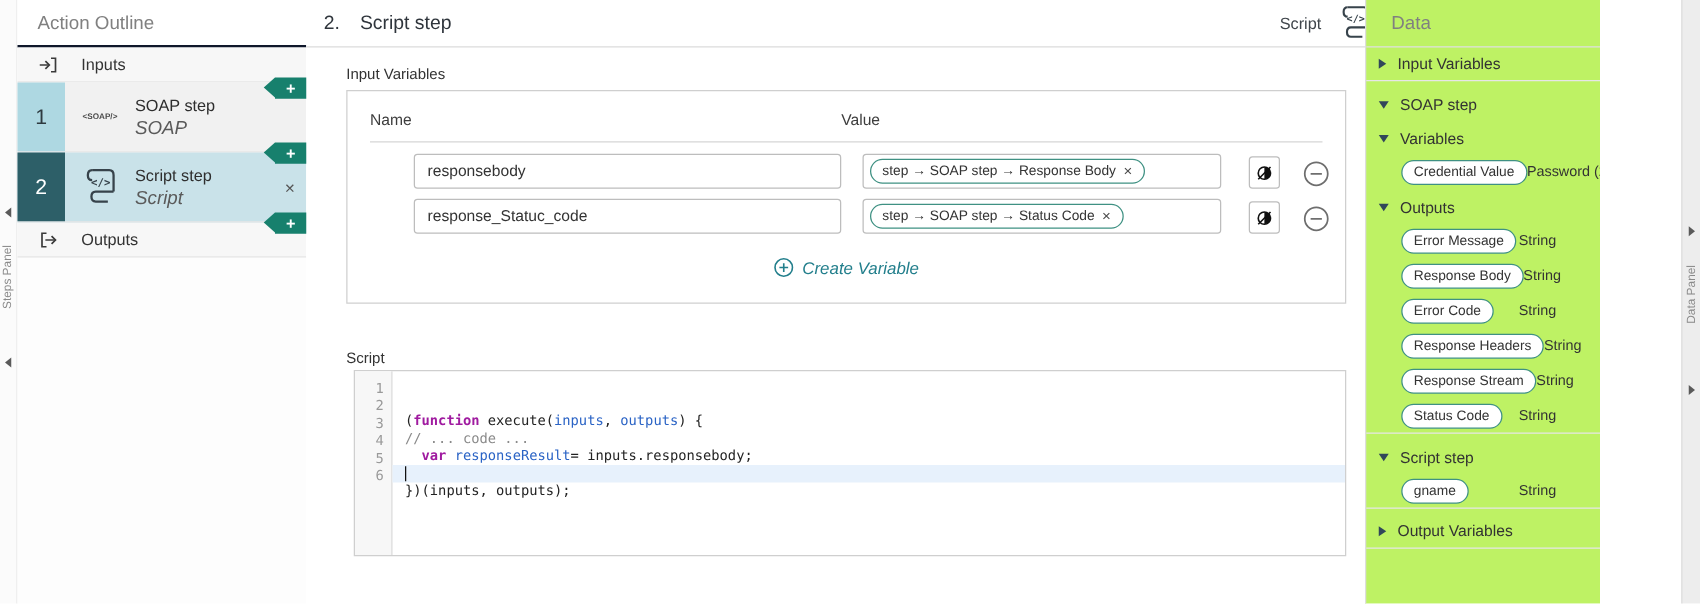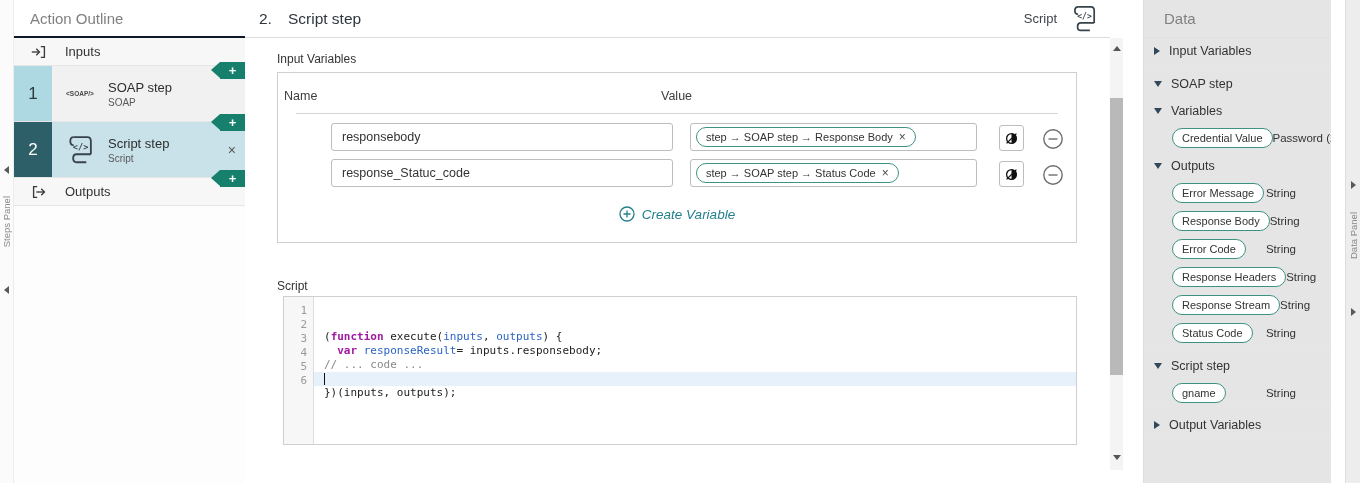--- a/index.html
+++ b/index.html
@@ -30,42 +30,42 @@
   .io-label { font-size:13px; color:#333; }
   .lp-step { height:56px; background:#f1f1f1; position:relative; }
   .lp-step.selected { background:#c9e2e9; }
   .num-cell { width:38px; height:100%; display:flex; align-items:center; justify-content:center;
               font-size:17px; }
   .num-1 { background:#aed8e2; color:#2e3a40; }
   .num-2 { background:#2d5f68; color:#ffffff; }
   .step-icon-col { width:56px; display:flex; align-items:center; justify-content:center; }
   .soap-glyph { font-size:6.5px; color:#4a4a4a; font-weight:bold; letter-spacing:0; }
   .step-text .t1 { font-size:13px; color:#2e2e2e; }
-  .step-text .t2 { font-size:10px; color:#5a5a5a; margin-top:2px; }
+  .step-text .t2 { font-size:15px; color:#5a5a5a; margin-top:2px;font-style:italic; }
   .step-close { position:absolute; right:9px; top:50%; transform:translateY(-50%);
                 font-size:14px; color:#555; cursor:pointer; }
   .add-flag { position:absolute; right:0; height:17px; display:flex; z-index:5; cursor:pointer; }
   .flag-tip { width:0; height:0; border-top:8.5px solid transparent; border-bottom:8.5px solid transparent;
               border-right:9px solid #17806d; }
   .flag-body { width:25px; background:#17806d; color:#fff; font-size:13px; font-weight:bold;
                display:flex; align-items:center; justify-content:center; }
 
   
   .main { position:absolute; left:245px; top:0; width:865px; height:483px; background:#fff; }
   .main-header { height:38px; border-bottom:1px solid #dcdcdc; display:flex; align-items:center;
                  padding:0 10px 0 14px; }
   .step-num { font-size:15.5px; color:#2f353c; margin-right:16px; }
   .main-title { font-size:15.5px; color:#2f353c; }
   .header-right { margin-left:auto; display:flex; align-items:center; gap:11px; }
   .type-label { font-size:13px; color:#3f454b; }
 
   .section-label { position:absolute; font-size:12px; color:#333; }
   .iv-box { position:absolute; left:32px; top:72px; width:800px; height:171px;
             border:1px solid #cfcfcf; background:#fff; }
-  .iv-cols { position:absolute; top:16px; left:6px; right:18px; display:flex; }
+  .iv-cols { position:absolute; top:16px; left:18px; right:18px; display:flex; }
   .col-name { width:377px; font-size:12.5px; color:#3d3d3d; }
   .col-value { font-size:12.5px; color:#3d3d3d; }
   .iv-hr { position:absolute; top:40px; left:18px; right:18px; border-top:1px solid #d6d6d6; }
   .iv-rows { position:absolute; top:50px; left:18px; right:12px; }
   .iv-row { display:flex; align-items:flex-end; height:28px; margin-bottom:8px;margin-left:35px; }
   .name-input { width:360px; height:28px; border:1px solid #bdbdbd; border-radius:3px;
                 font-family:"Liberation Sans",sans-serif; font-size:12.5px; color:#333;
                 padding-left:10px; margin-right:17px; background:#fff; }
   .value-box { width:303px; height:28px; border:1px solid #bdbdbd; border-radius:3px;
                display:flex; align-items:center; padding-left:5px; background:#fff; }
@@ -96,21 +96,21 @@
 
   
   .scrollbar { position:absolute; left:1110px; top:38px; width:13px; height:432px; background:#f4f4f4; }
   .sb-arrow { position:absolute; left:3px; width:0; height:0; border-left:4px solid transparent;
               border-right:4px solid transparent; }
   .sb-up { top:8px; border-bottom:5px solid #555; }
   .sb-down { bottom:10px; border-top:5px solid #555; }
   .sb-thumb { position:absolute; left:0; top:60px; width:13px; height:277px; background:#b9b9b9; }
 
   
-  .data-panel { position:absolute; left:1143px; top:0; width:188px; height:483px; background:#e5e5e5;
+  .data-panel { position:absolute; left:1092px; top:0; width:188px; height:483px; background:#bef264;
                 border-left:1px solid #dddddd; }
   .dp-header { height:38px; border-bottom:1px solid #e0e0e0; display:flex; align-items:center;
                padding-left:20px; font-size:15px; color:#808080; }
   .dp-row { display:flex; align-items:center; }
   .dp-group-row { height:27px; padding-left:10px; font-size:12.5px; color:#333; }
   .dp-pill-row { height:28px; padding-left:28px; }
   .dp-row.sep { border-bottom:1px solid #e6e6e6; margin-bottom:5px; }
   .tri-down { width:0; height:0; border-left:4.5px solid transparent; border-right:4.5px solid transparent;
               border-top:6px solid #31475a; margin-right:9px; }
   .tri-right { width:0; height:0; border-top:4.5px solid transparent; border-bottom:4.5px solid transparent;
@@ -279,22 +279,22 @@
       <div class="gutter">
           <div>1</div>
           <div>2</div>
           <div>3</div>
           <div>4</div>
           <div>5</div>
           <div>6</div>
         </div>
       <div class="code">
           <div class="code-line"><span class="tk-p">(</span><span class="tk-k">function</span><span class="tk-p"> execute(</span><span class="tk-d">inputs</span><span class="tk-p">, </span><span class="tk-d">outputs</span><span class="tk-p">) {</span></div>
+          <div class="code-line"><span class="tk-c">// ... code ...</span></div>
           <div class="code-line"><span class="tk-p">  </span><span class="tk-k">var</span><span class="tk-p"> </span><span class="tk-d">responseResult</span><span class="tk-p">= inputs.responsebody;</span></div>
-          <div class="code-line"><span class="tk-c">// ... code ...</span></div>
           <div class="code-line active"><span class="cursor"></span></div>
           <div class="code-line"><span class="tk-p">})(inputs, outputs);</span></div>
           <div class="code-line"></div>
         </div>
     </div>
   </div>
 
   <div class="scrollbar">
     <div class="sb-arrow sb-up"></div>
     <div class="sb-thumb"></div>

